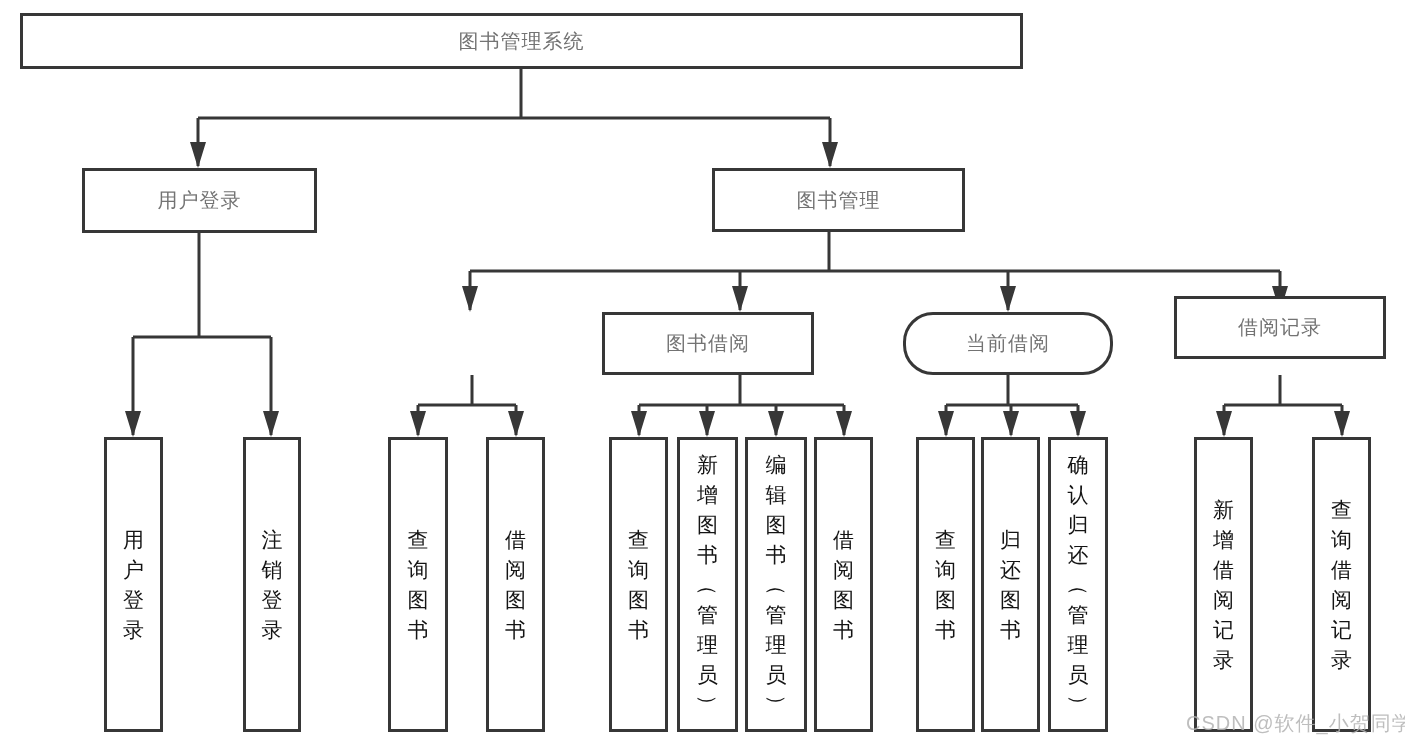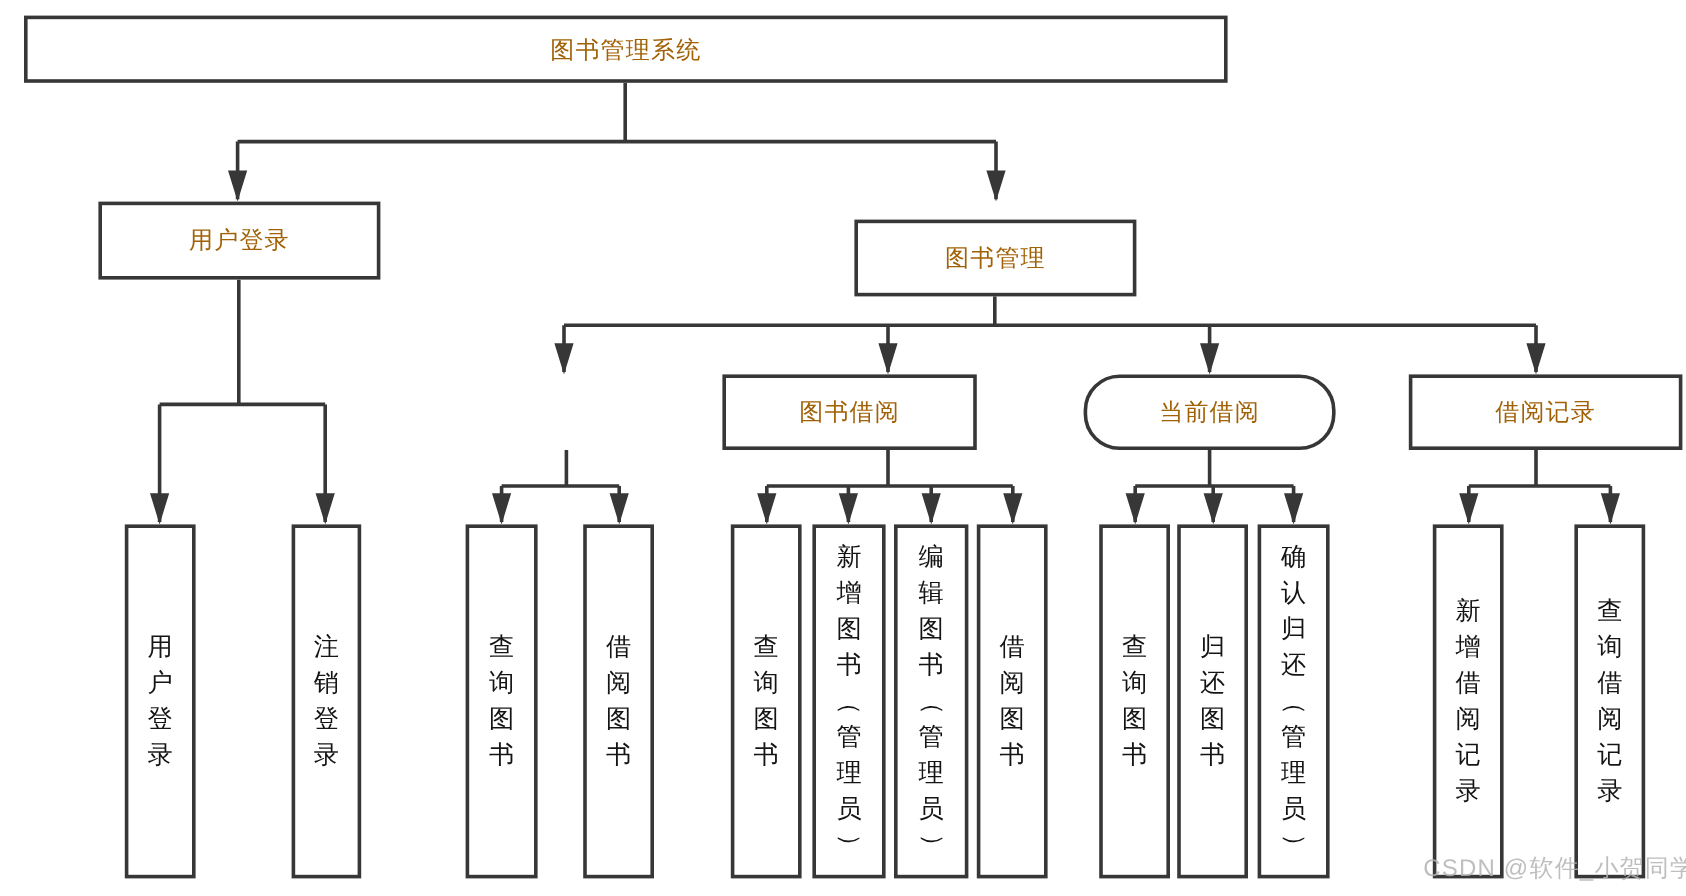--- a/index.html
+++ b/index.html
@@ -31,21 +31,21 @@
     box-sizing: border-box;
     background: #ffffff;
     border: 3px solid #373737;
     display: flex;
     align-items: center;
     justify-content: center;
     z-index: 2;
   }
   .node .hlabel {
     font-size: 20px;
-    color: #a16207;
+    color: #737373;
     letter-spacing: 1px;
     white-space: nowrap;
   }
   .node .vlabel {
     display: flex;
     flex-direction: column;
     align-items: center;
     font-size: 21px;
     color: #141414;
   }
@@ -104,31 +104,31 @@
     </g>
   </svg>
 
   <div class="node" style="left:20px; top:13px; width:1003px; height:56px;">
     <span class="hlabel">图书管理系统</span>
   </div>
 
   <div class="node" style="left:82px; top:168px; width:235px; height:65px;">
     <span class="hlabel">用户登录</span>
   </div>
-  <div class="node" style="left:712px; top:168px; width:235px; height:64px;margin-top:15px;">
+  <div class="node" style="left:712px; top:168px; width:253px; height:64px;">
     <span class="hlabel">图书管理</span>
   </div>
 
   <div class="node" style="left:602px; top:312px; width:212px; height:63px;">
     <span class="hlabel">图书借阅</span>
   </div>
   <div class="node" style="left:903px; top:312px; width:210px; height:63px;border-radius:30px;">
     <span class="hlabel">当前借阅</span>
   </div>
-  <div class="node" style="left:1174px; top:312px; width:228px; height:63px;">
+  <div class="node" style="left:1174px; top:296px; width:212px; height:63px;">
     <span class="hlabel">借阅记录</span>
   </div>
 
   <div class="node" style="left:104px; top:437px; width:59px; height:295px;">
     <span class="vlabel">
         <span class="vchar">用</span>
         <span class="vchar">户</span>
         <span class="vchar">登</span>
         <span class="vchar">录</span>
       </span>

